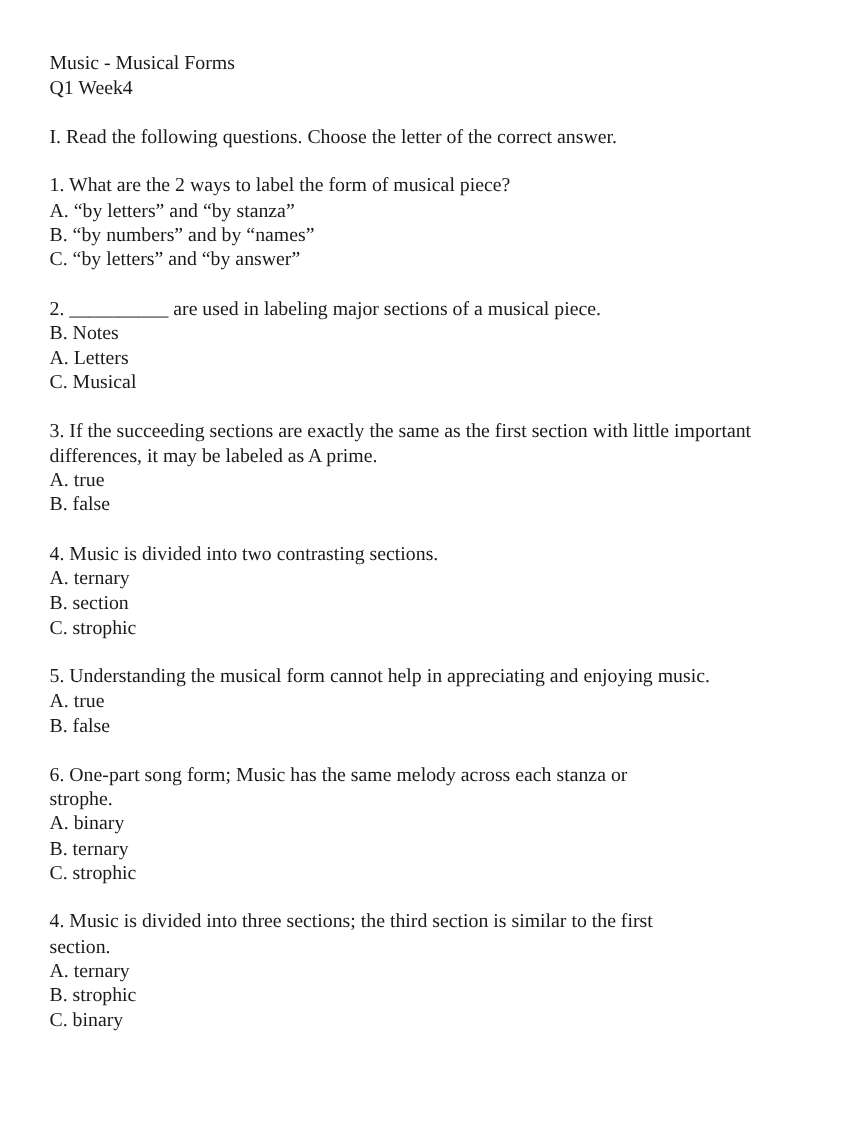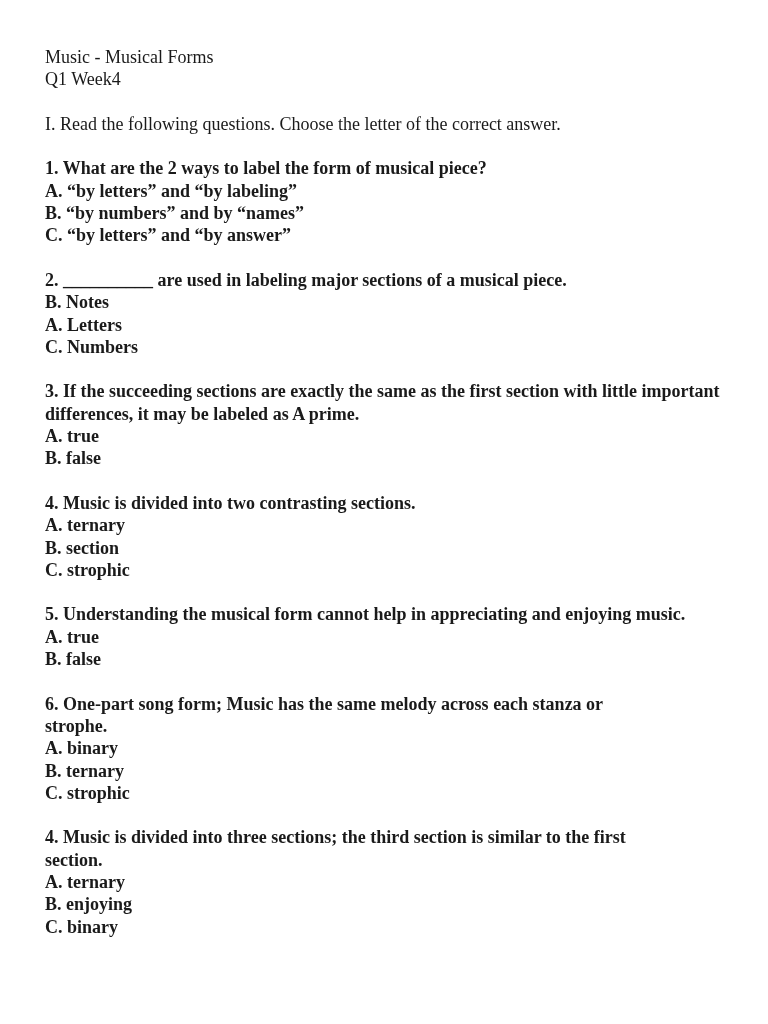--- a/index.html
+++ b/index.html
@@ -9,46 +9,46 @@
       left: 45px;
       top: 46px;
       width: 690px;
       font-family: "Liberation Serif", serif;
       font-size: 18px;
       line-height: 22.3px;
       color: #1a1a1a;
     }
     .line { white-space: nowrap; height: 22.3px; }
     .blank { height: 22.3px; }
-    .question { margin: 0; font-weight: bold; }
+    .question { margin: 0; }
     .option { height: 22.3px; white-space: nowrap; }
   </style>
 </head>
 <body>
 
 <div class="page">
   <div class="line">Music - Musical Forms</div>
   <div class="line">Q1 Week4</div>
   <div class="blank"></div>
   <div class="line">I. Read the following questions. Choose the letter of the correct answer.</div>
   <div class="blank"></div>
 
   <div class="question">
     <div class="line">1. What are the 2 ways to label the form of musical piece?</div>
-    <div class="option">A. “by letters” and “by labeling”</div>
+    <div class="option">A. “by letters” and “by stanza”</div>
     <div class="option">B. “by numbers” and by “names”</div>
     <div class="option">C. “by letters” and “by answer”</div>
   </div>
   <div class="blank"></div>
 
   <div class="question">
     <div class="line">2. __________ are used in labeling major sections of a musical piece.</div>
     <div class="option">B. Notes</div>
     <div class="option">A. Letters</div>
-    <div class="option">C. Numbers</div>
+    <div class="option">C. Musical</div>
   </div>
   <div class="blank"></div>
 
   <div class="question">
     <div class="line">3. If the succeeding sections are exactly the same as the first section with little important</div>
     <div class="line">differences, it may be labeled as A prime.</div>
     <div class="option">A. true</div>
     <div class="option">B. false</div>
   </div>
   <div class="blank"></div>
@@ -74,16 +74,16 @@
     <div class="option">A. binary</div>
     <div class="option">B. ternary</div>
     <div class="option">C. strophic</div>
   </div>
   <div class="blank"></div>
 
   <div class="question">
     <div class="line">4. Music is divided into three sections; the third section is similar to the first</div>
     <div class="line">section.</div>
     <div class="option">A. ternary</div>
-    <div class="option">B. enjoying</div>
+    <div class="option">B. strophic</div>
     <div class="option">C. binary</div>
   </div>
 </div>
 
 </body></html>

